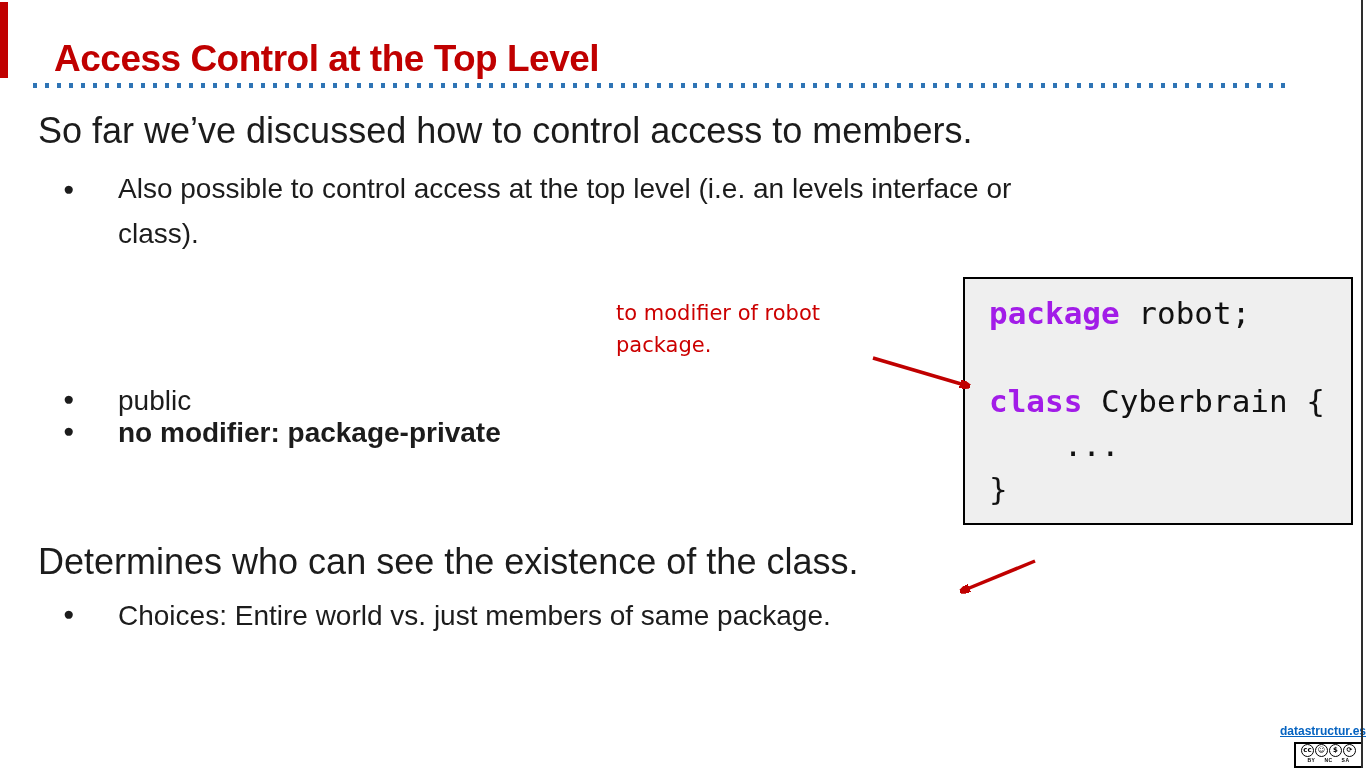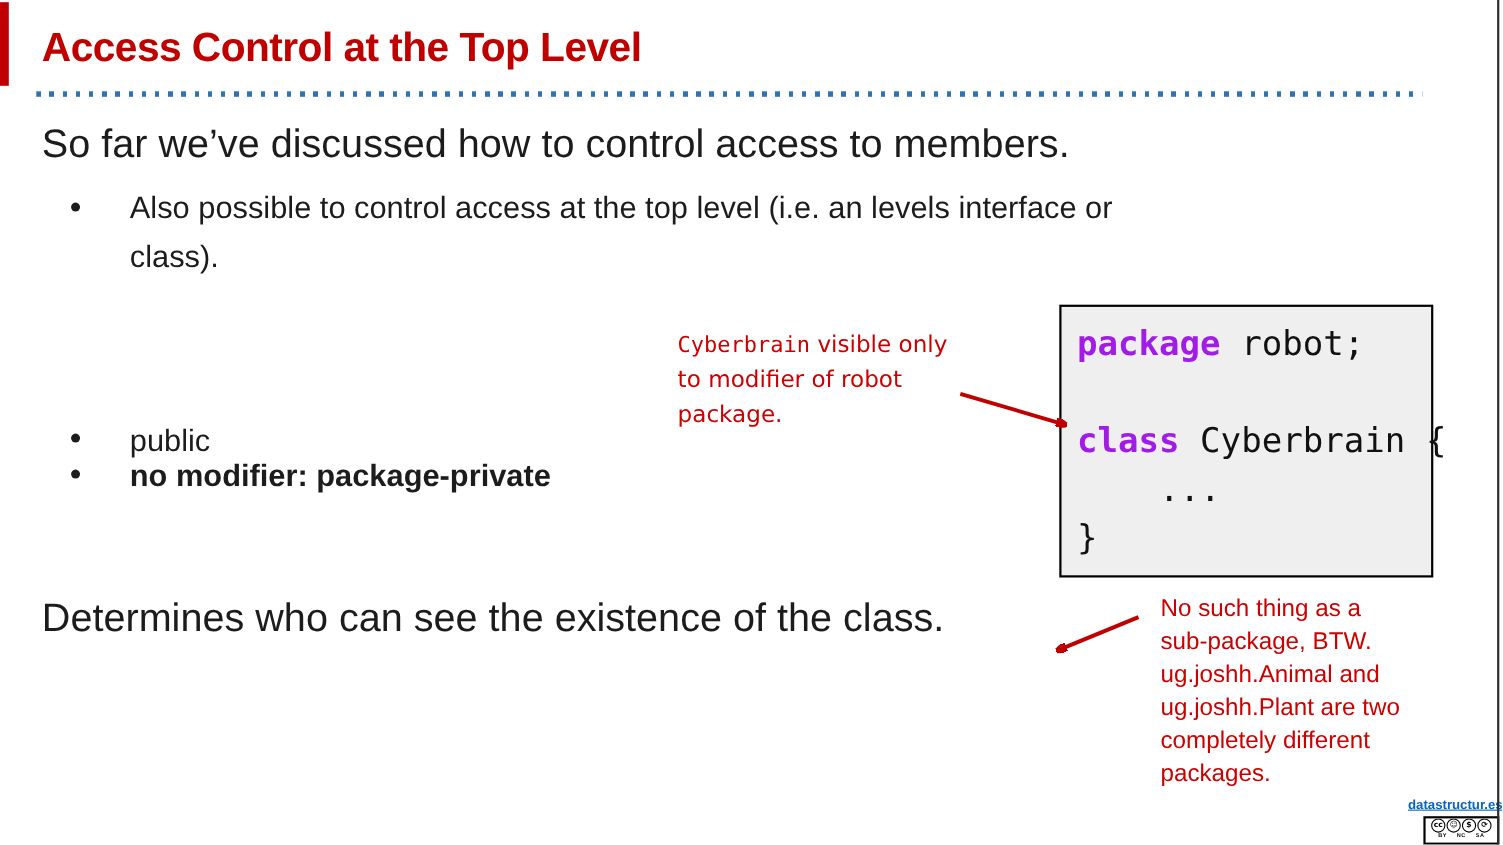--- a/index.html
+++ b/index.html
@@ -2,21 +2,21 @@
 <html><head>
 <meta charset="utf-8">
 <style>
   html,body{margin:0;padding:0;background:#fff;}
   .slide{
     position:relative; width:1366px; height:768px; background:#ffffff;
     overflow:hidden; font-family:"Liberation Sans", sans-serif; color:#1f1f1f;
   }
   .accent-bar{position:absolute; left:0; top:2px; width:8px; height:76px; background:#C00000;}
   .title{
-    position:absolute; left:38px; top:22px; margin:0;
+    position:absolute; left:38px; top:22px; margin:16px;
     font-size:37px; font-weight:bold; color:#C00000; letter-spacing:-0.5px;
     font-family:"Liberation Sans", sans-serif;
   }
   .dotted-rule{
     position:absolute; left:33px; top:83px; width:1260px; height:5px;
     background-image:repeating-linear-gradient(to right,#2E74B5 0 4px, transparent 4px 12px);
   }
   .body-text{position:absolute; margin:0; font-size:36px; line-height:34px; color:#1c1c1c;}
   .intro{left:38px; top:114px;}
   .heading2{left:38px; top:331px;}
@@ -25,23 +25,23 @@
   .bullet .dot{position:absolute; left:0; top:0; font-size:19px;}
   .bullet .dot::before{content:"●";}
   .bullet .btext{display:block; margin-left:55px; white-space:pre;}
   .b1{left:63px; top:166px;}
   .b2{left:63px; top:384px; line-height:34px;}
   .b3{left:63px; top:416px; line-height:34px;font-weight:bold;}
   .b4{left:63px; top:599px; line-height:34px;}
   .b2 .dot,.b3 .dot,.b4 .dot{top:-2px;}
 
   .code-box{
-    position:absolute; left:963px; top:277px; width:340px; height:248px;
+    position:absolute; left:963px; top:277px; width:390px; height:248px;
     background:#EFEFEF; border:2px solid #000; box-sizing:border-box;
-    padding:12px 0 0 14px;
+    padding:12px 0 0 24px;
     font-family:"DejaVu Sans Mono", monospace; font-size:31px; color:#111;
   }
   .code-line{height:44px; line-height:44px; white-space:pre;}
   .code-line span{white-space:pre;}
   .kw{color:#A21CE8; font-weight:bold;}
 
   .note{position:absolute; color:#CC0000;}
   .note1{left:616px; top:297px; font-family:"DejaVu Sans", sans-serif; font-size:21px; line-height:32px;}
   .note1 .note-code{font-family:"DejaVu Sans Mono", monospace; font-size:20px;}
   .note2{left:1055px; top:538px; font-family:"Liberation Sans", sans-serif; font-size:22px; line-height:30px;}
@@ -92,43 +92,38 @@
     <span class="dot"></span>
     <span class="btext">public</span>
   </div>
   <div class="bullet b3">
     <span class="dot"></span>
     <span class="btext">no modifier: package-private</span>
   </div>
 
   <p class="body-text determines">Determines who can see the existence of the class.</p>
 
+  <div class="bullet b4">
+    <span class="dot"></span>
+    <span class="btext">Choices: Entire world vs. just members of same package.</span>
+  </div>
 
   <div class="code-box">
     <div class="code-line"><span class="kw">package</span><span> robot;</span></div>
     <div class="code-line"><span class="kw"></span><span></span></div>
     <div class="code-line"><span class="kw">class</span><span> Cyberbrain {</span></div>
     <div class="code-line"><span class="kw"></span><span>    ...</span></div>
     <div class="code-line"><span class="kw"></span><span>}</span></div>
   </div>
 
   <div class="note note1">
-    <div><span class="note-code">Cyberbrain</span><span> visible only</span></div>
     <div>to modifier of robot</div>
     <div>package.</div>
   </div>
 
-  <div class="note note2">
-    <div>No such thing as a</div>
-    <div>sub-package, BTW.</div>
-    <div>ug.joshh.Animal and</div>
-    <div>ug.joshh.Plant are two</div>
-    <div>completely different</div>
-    <div>packages.</div>
-  </div>
 
   <svg class="arrows" width="1366" height="768" viewBox="0 0 1366 768">
     <defs>
       <marker id="ah" markerWidth="10" markerHeight="8" refX="8" refY="4" orient="auto" markerUnits="userSpaceOnUse">
         <path d="M0,0 L10,4 L0,8 Z" fill="#C00000" transform="scale(2.2) translate(-3,-2.2)"></path>
       </marker>
     </defs>
     <line x1="873" y1="358" x2="968" y2="386" stroke="#C00000" stroke-width="3.5" marker-end="url(#ah)"></line>
     <line x1="1035" y1="561" x2="962" y2="591" stroke="#C00000" stroke-width="3.5" marker-end="url(#ah)"></line>
   </svg>

